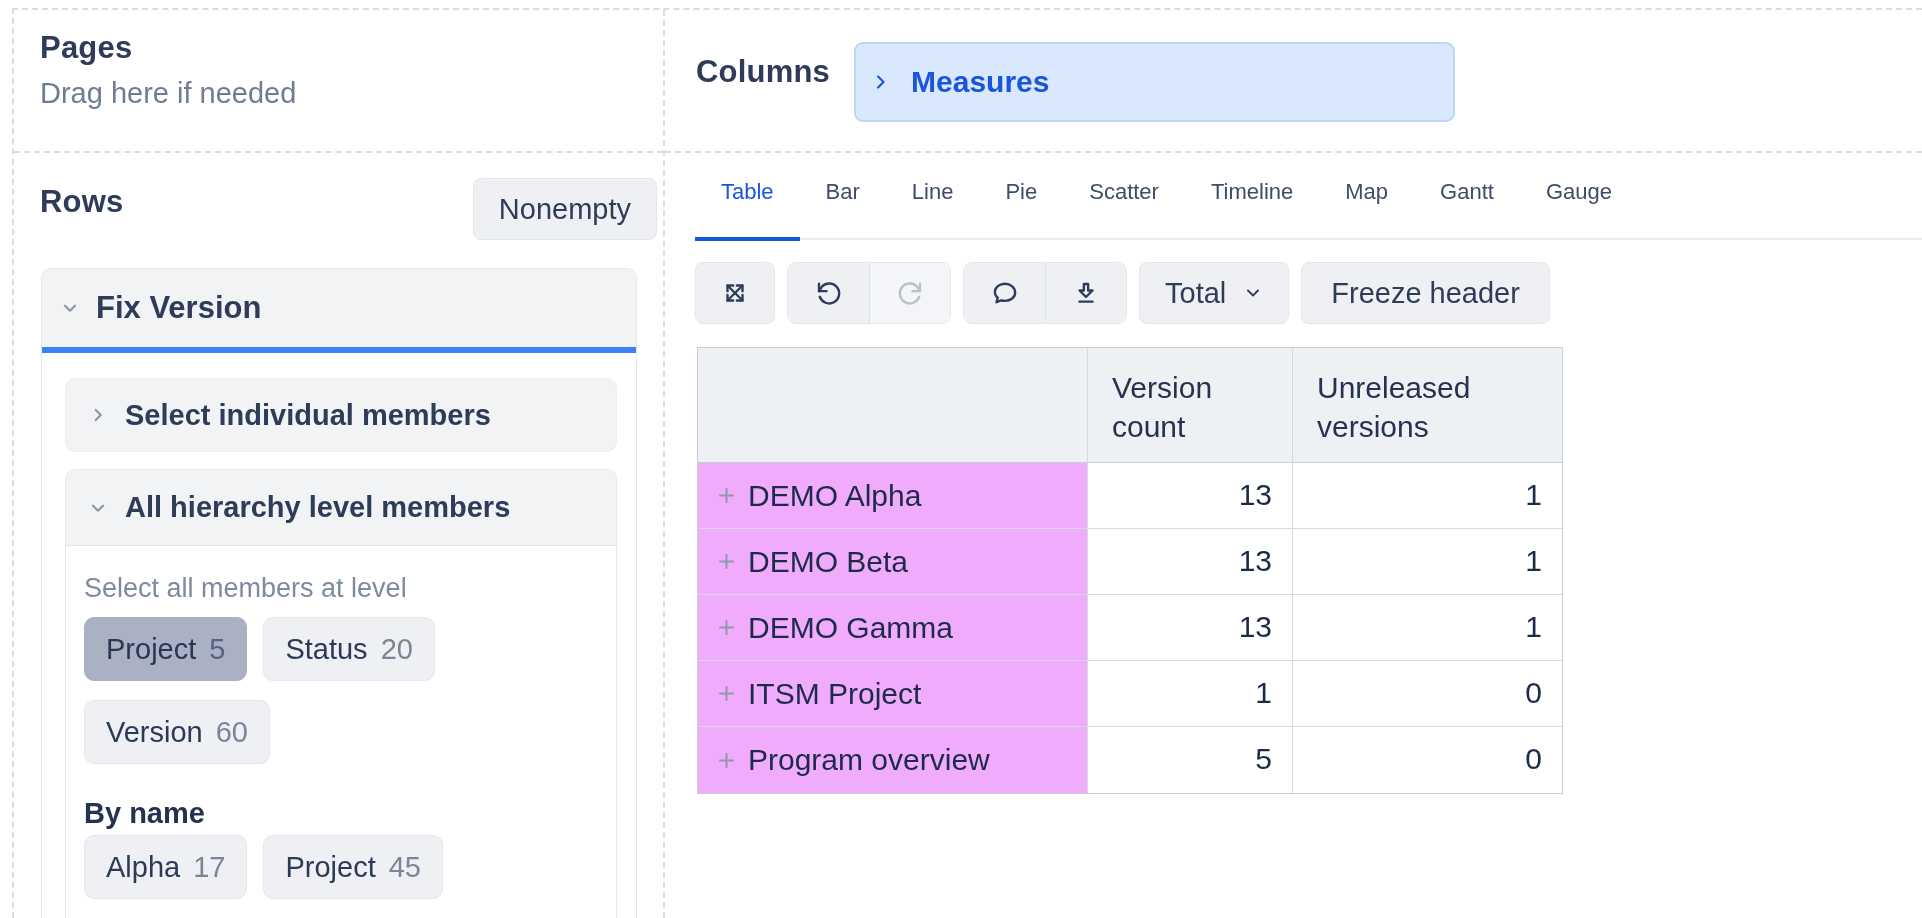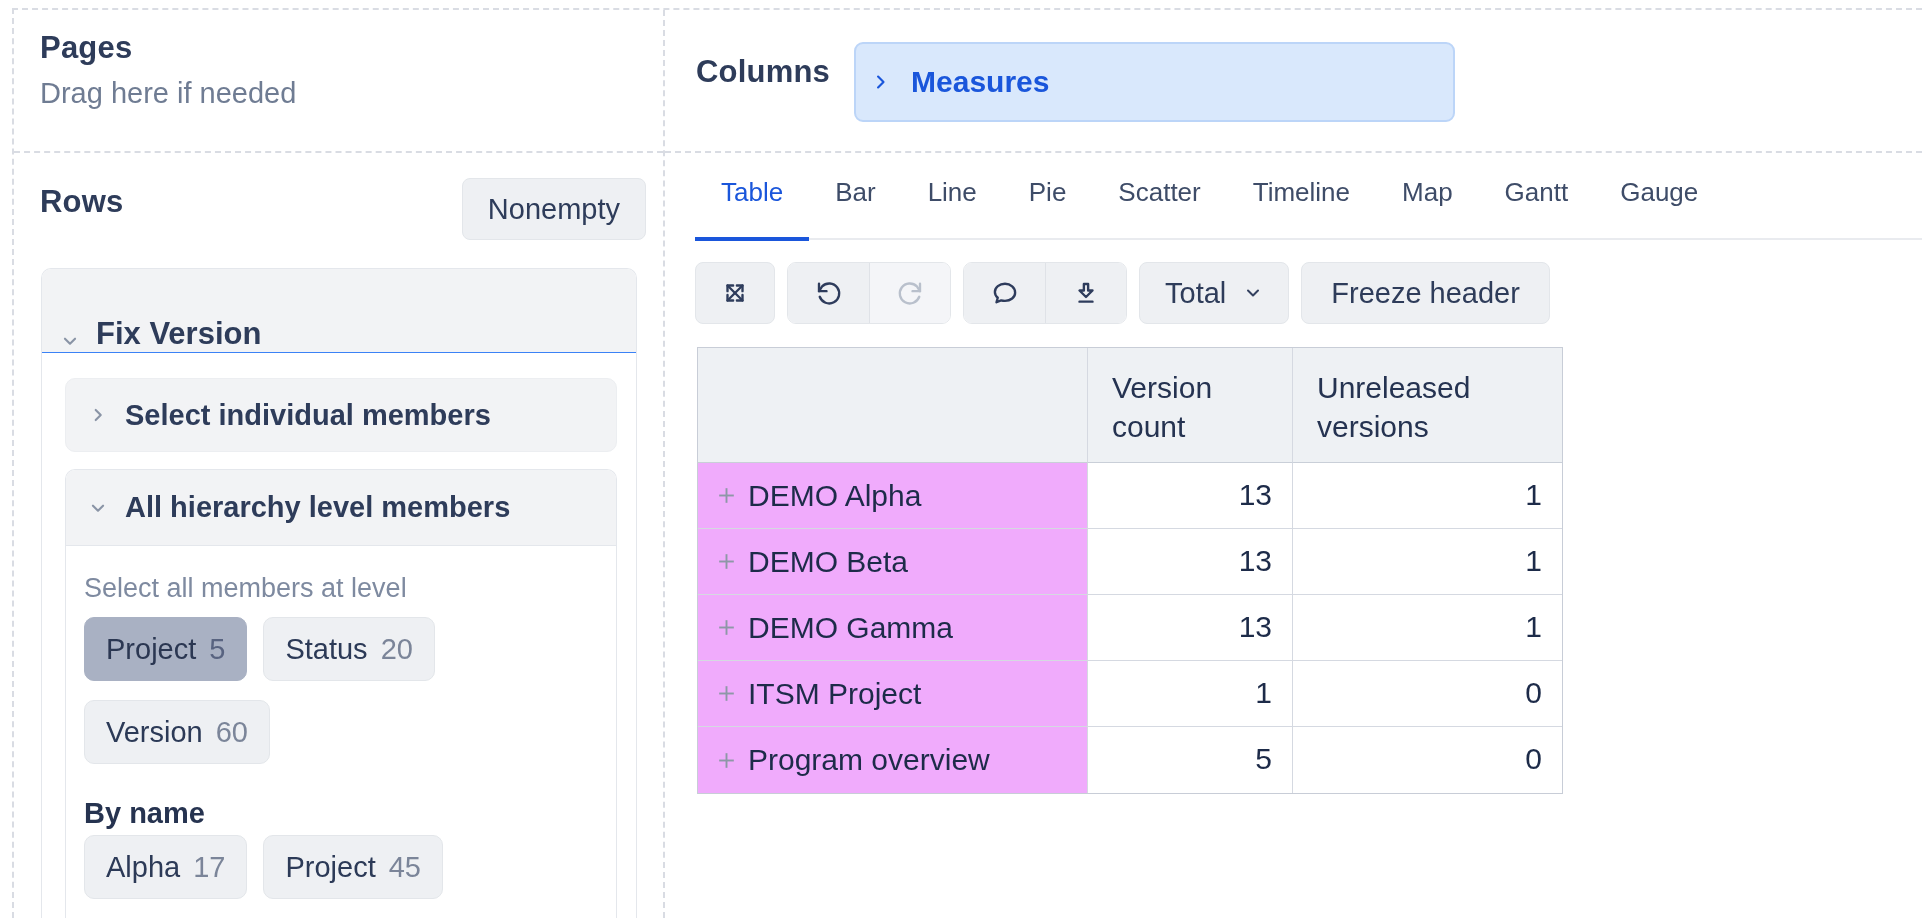--- a/index.html
+++ b/index.html
@@ -7,31 +7,31 @@
     font-family:"Liberation Sans","DejaVu Sans",sans-serif; color:#2e3c5a; }
   .frame { position:absolute; left:12px; top:8px; width:1910px; height:910px;
     border-top:2px dashed #d9dce3; border-left:2px dashed #d9dce3; display:flex; }
 
   
   .left-panel { width:651px; border-right:2px dashed #d9dce3; overflow:hidden; flex:none; }
   .pages-section { height:143px; border-bottom:2px dashed #d9dce3; padding:20px 0 0 26px; }
   .panel-title { font-size:31px; font-weight:700; color:#2e3c5a; letter-spacing:.2px; }
   .drag-hint { margin-top:11px; font-size:29px; color:#6f7c93; }
   .rows-head { display:flex; justify-content:space-between; align-items:flex-start;
-    margin:25px 17px 0 26px; }
+    margin:25px 6px 0 26px; }
   .rows-head .panel-title { margin-top:6px; }
   .btn { display:inline-flex; align-items:center; justify-content:center;
     background:#eef0f3; border:1px solid #e3e6ea; border-radius:8px; height:62px;
     font-size:29px; color:#2e3c5a; cursor:pointer; }
   .nonempty-btn { padding:0 25px; }
 
   .fv-card { margin:28px 26px 0 27px; border:1px solid #e4e7ec; border-bottom:none;
     border-radius:10px 10px 0 0; height:680px; background:#fff; }
-  .fv-header { height:84px; background:#f2f3f5; border-bottom:1px solid #3b82f6;
-    border-radius:9px 9px 0 0; display:flex; align-items:flex-end; gap:15px;
+  .fv-header { height:84px; background:#f2f3f5; border-bottom:6px solid #3b82f6;
+    border-radius:9px 9px 0 0; display:flex; align-items:center; gap:15px;
     padding-left:17px; cursor:pointer; }
   .fv-header .card-title { font-size:31px; font-weight:700; }
   .chev { stroke:#8a94a6; fill:none; stroke-width:2.3; stroke-linecap:round; stroke-linejoin:round; }
   .fv-body { padding:25px 19px 0 23px; }
   .subcard { height:74px; background:#f2f3f5; border:1px solid #eceef1; border-radius:10px;
     display:flex; align-items:center; gap:16px; padding-left:21px; cursor:pointer; }
   .subcard-title { font-size:29px; font-weight:700; }
   .subcard2 { margin-top:17px; border:1px solid #e4e7ec; border-bottom:none;
     border-radius:10px 10px 0 0; }
   .subcard2-header { height:76px; background:#f2f3f5; border-bottom:1px solid #e4e7ec;
@@ -56,21 +56,21 @@
   .columns-section { height:143px; border-bottom:2px dashed #d9dce3; display:flex;
     align-items:flex-start; padding:32px 0 0 31px; gap:24px; flex:none; }
   .columns-section .panel-title { margin-top:12px; }
   .measures-box { width:601px; height:80px; background:#d9e8fc; border:2px solid #bcd5f8;
     border-radius:9px; display:flex; align-items:center; gap:20px; padding-left:15px;
     cursor:pointer; }
   .measures-box .member-label { font-size:30px; font-weight:700; color:#1a56db; }
   .chev-blue { stroke:#1a56db; fill:none; stroke-width:2.6; stroke-linecap:round; stroke-linejoin:round; }
 
   .tabs-bar { display:flex; margin-left:30px; height:87px; border-bottom:2px solid #e9ebef; }
-  .tab { display:flex; align-items:center; padding:0 26px 6px 26px; font-size:26px;
+  .tab { display:flex; align-items:center; padding:0 26px 6px 26px; font-size:22px;
     color:#3e4c68; border-bottom:4px solid transparent; margin-bottom:-3px; cursor:pointer; }
   .tab.active { color:#1a56db; border-bottom-color:#1a56db; }
 
   .toolbar { display:flex; gap:12px; margin:22px 0 0 30px; align-items:center; }
   .tbtn { min-width:80px; height:62px; padding:0; }
   .tgroup { display:flex; border:1px solid #e3e6ea; border-radius:9px; overflow:hidden;
     height:62px; }
   .tgroup .half { width:81px; height:100%; background:#eef0f3; display:flex;
     align-items:center; justify-content:center; cursor:pointer; }
   .tgroup .half + .half { border-left:1px solid #dfe2e7; }

